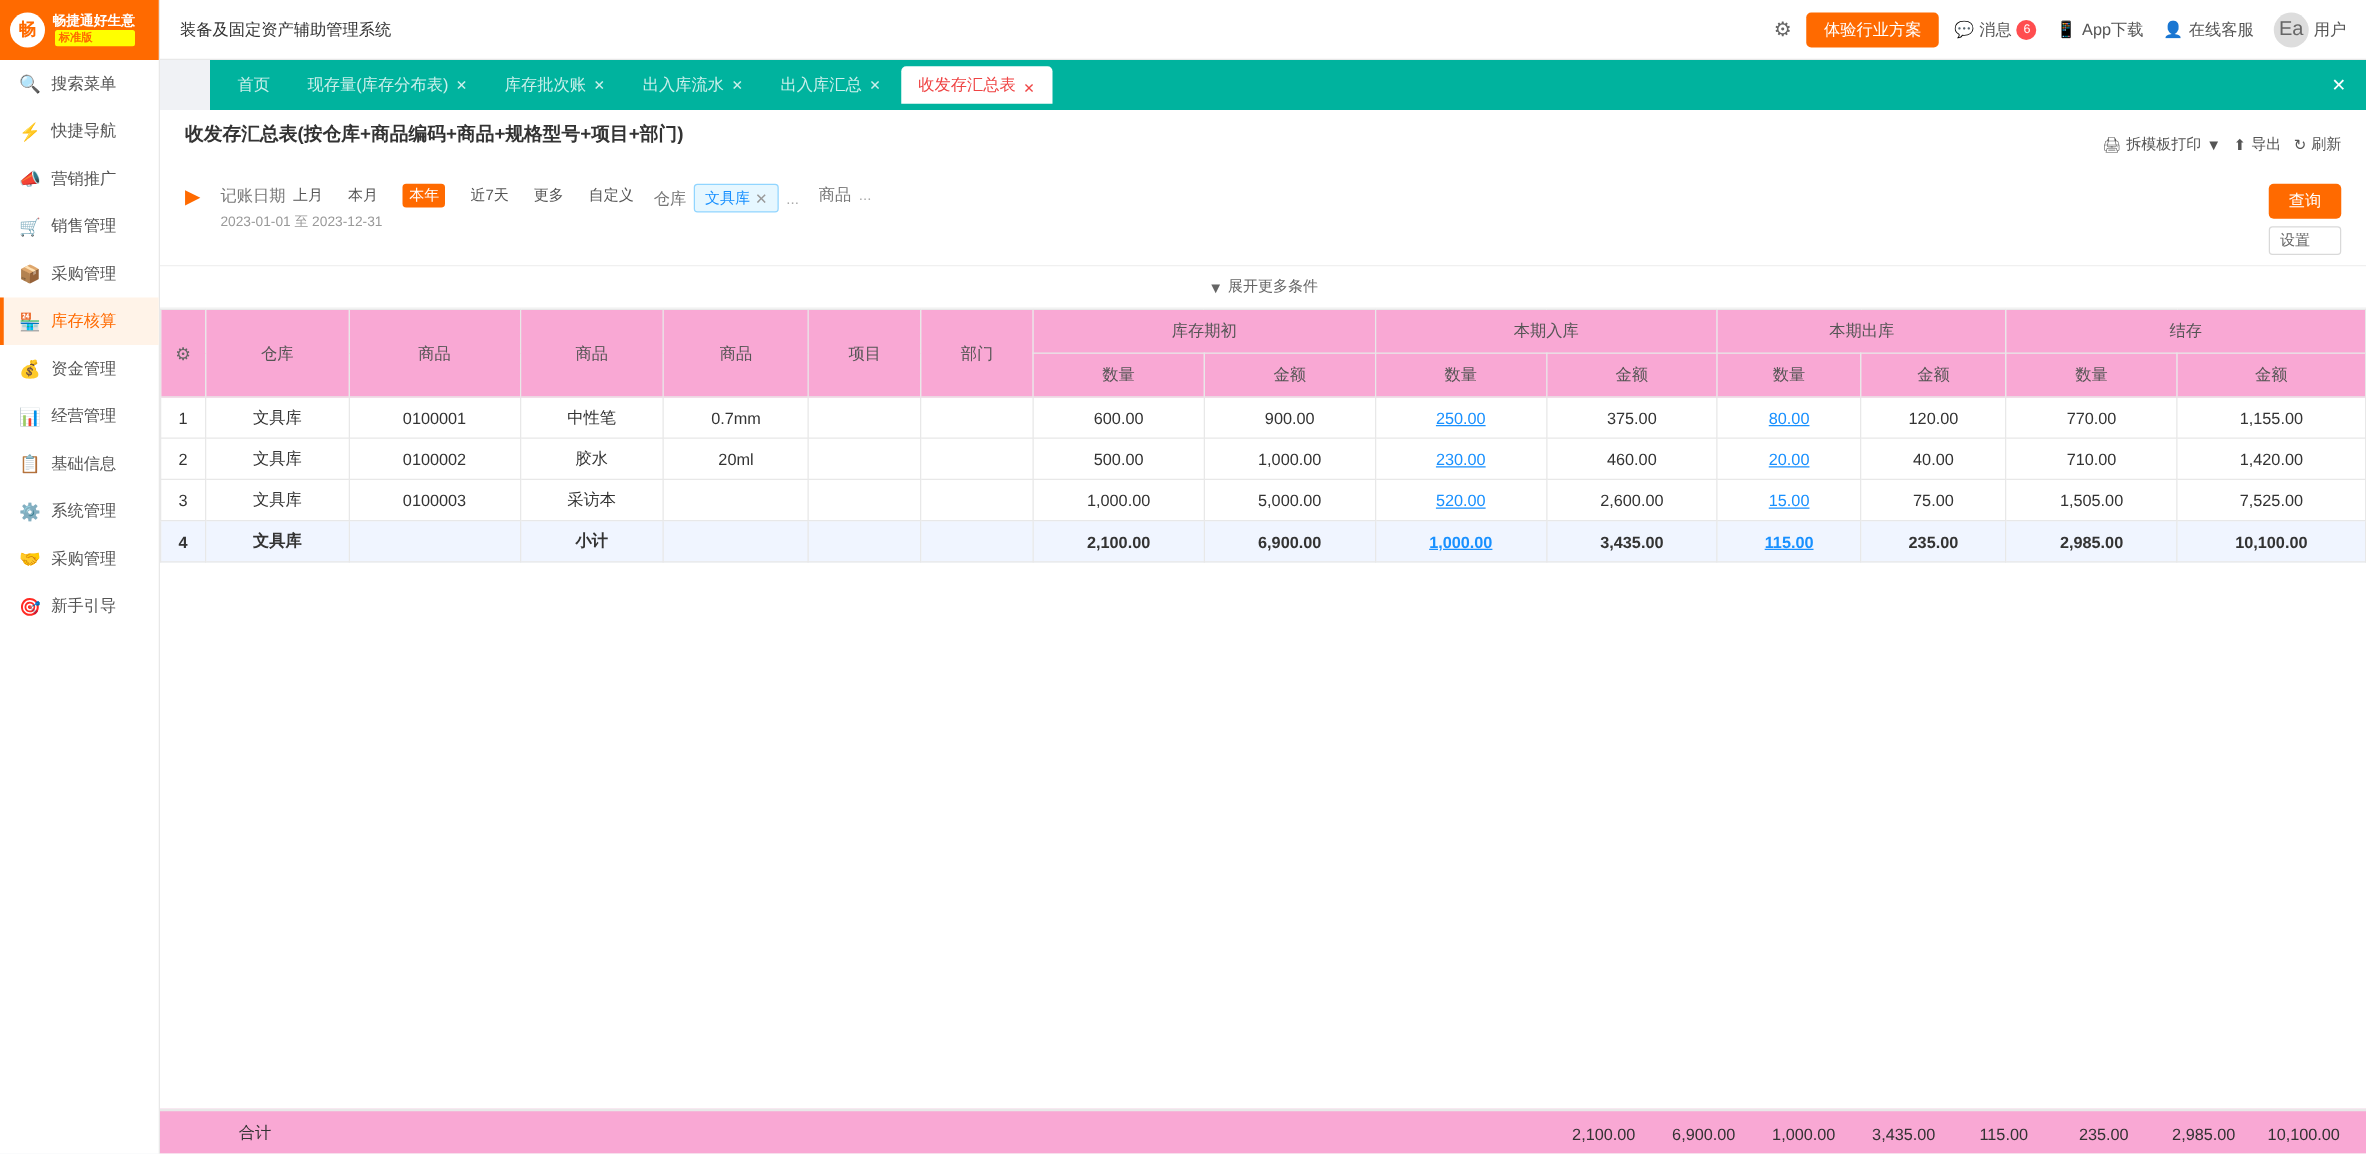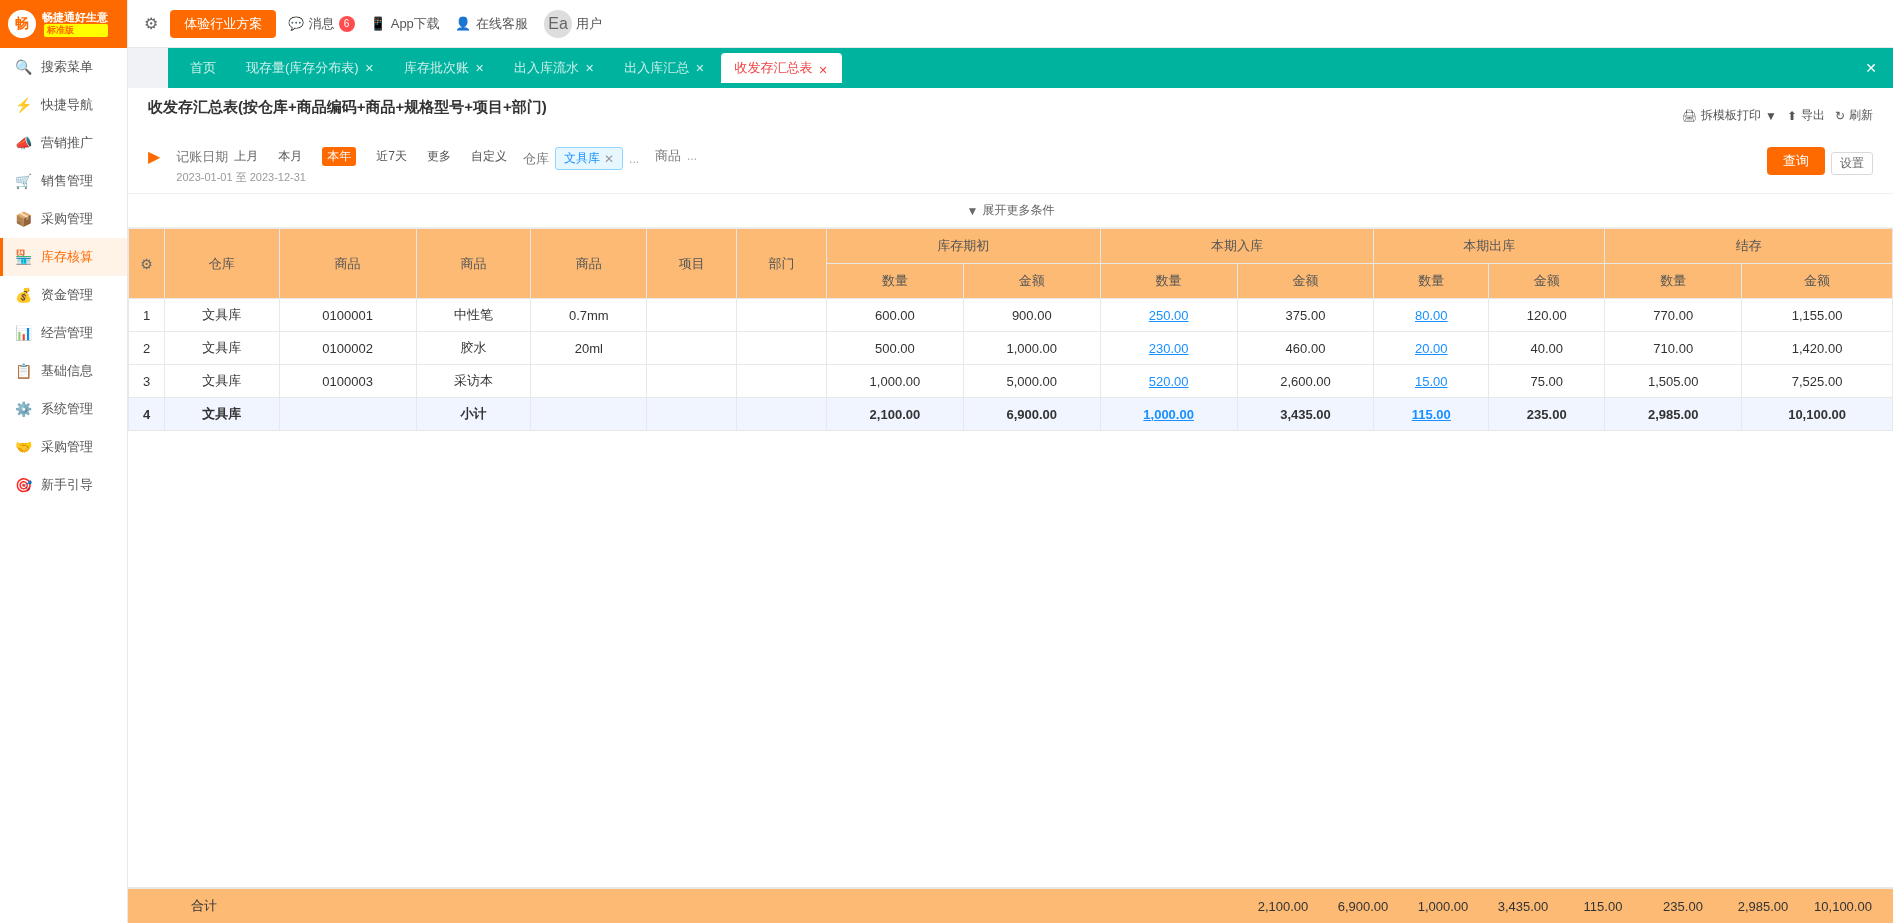--- a/index.html
+++ b/index.html
@@ -43,28 +43,28 @@
     .date-range { font-size: 11px; color: #999; margin-top: 2px; }
     .warehouse-tag { background: #e6f7ff; border: 1px solid #91d5ff; border-radius: 3px; padding: 2px 8px; font-size: 12px; color: #1890ff; display: flex; align-items: center; gap: 4px; }
     .warehouse-tag .remove { cursor: pointer; color: #999; }
     .more-btn { color: #aaa; font-size: 12px; cursor: pointer; }
     .query-btn { background: #ff6a00; color: #fff; border: none; border-radius: 4px; padding: 5px 16px; font-size: 13px; cursor: pointer; margin-left: auto; }
     .expand-btn { display: flex; align-items: center; gap: 4px; color: #666; font-size: 12px; cursor: pointer; padding: 4px 8px; }
 
     
     .table-container { flex: 1; overflow: auto; }
     table { width: 100%; border-collapse: collapse; font-size: 13px; }
-    thead tr th { background: #fdba74; border: 1px solid #e8e8e8; padding: 8px 10px; text-align: center; font-weight: 500; color: #555; white-space: nowrap; }
+    thead tr th { background: #f9a8d4; border: 1px solid #e8e8e8; padding: 8px 10px; text-align: center; font-weight: 500; color: #555; white-space: nowrap; }
     tbody tr td { border: 1px solid #e8e8e8; padding: 7px 10px; text-align: center; color: #333; }
     tbody tr.subtotal td { font-weight: bold; background: #f0f5ff; }
     .link-val { color: #1890ff; text-decoration: underline; cursor: pointer; }
     .settings-icon { color: #666; cursor: pointer; font-size: 14px; }
 
     
-    .table-footer { background: #fdba74; border-top: 2px solid #e8e8e8; display: flex; align-items: center; padding: 8px 10px; font-size: 13px; font-weight: 500; }
+    .table-footer { background: #f9a8d4; border-top: 2px solid #e8e8e8; display: flex; align-items: flex-end; padding: 8px 10px; font-size: 13px; font-weight: 500; }
     .set-btn { color: #666; font-size: 12px; cursor: pointer; border: 1px solid #d9d9d9; border-radius: 3px; padding: 2px 8px; }
     .refresh-btn { display: flex; align-items: center; gap: 4px; color: #555; font-size: 12px; cursor: pointer; }
     .export-btn { display: flex; align-items: center; gap: 4px; color: #555; font-size: 12px; cursor: pointer; }
     .print-btn { display: flex; align-items: center; gap: 4px; color: #555; font-size: 12px; cursor: pointer; }
 
     .top-header { display: flex; align-items: center; justify-content: space-between; padding: 10px 20px 6px; }
     .top-header-right { display: flex; align-items: center; gap: 10px; }
 
     .filter-row { display: flex; align-items: flex-start; padding: 8px 20px; gap: 16px; border-bottom: 1px solid #f0f0f0; }
     .filter-main { display: flex; align-items: flex-start; gap: 16px; flex: 1; }
@@ -137,20 +137,21 @@
       <div class="sidebar-item">
         <span class="s-icon">🎯</span>
         <span>新手引导</span>
       </div>
     </div>
 </div>
 
 <div class="main">
 
   <div class="topbar">
+    <span class="topbar-title">装备及固定资产辅助管理系统</span>
     <div style="display:flex;align-items:center;gap:4px;">
       <span style="color:#666;font-size:16px;cursor:pointer;">⚙</span>
     </div>
     <button class="topbar-btn">体验行业方案</button>
     <div class="topbar-actions">
       <div class="topbar-icon-btn">
         <span>💬</span>
         <span>消息</span>
         <span class="badge">6</span>
       </div>
@@ -244,21 +245,21 @@
             <span>文具库</span>
             <span class="remove">✕</span>
           </div>
           <span class="more-btn">...</span>
         </div>
         <div class="filter-goods">
           <span class="filter-label">商品</span>
           <span class="more-btn">...</span>
         </div>
       </div>
-      <div style="display:flex;flex-direction:row;align-items:flex-end;gap:6px;">
+      <div style="display:flex;flex-direction:column;gap:6px;">
         <button class="query-btn">查询</button>
         <span class="set-btn">设置</span>
       </div>
     </div>
 
     <div class="expand-row">
       <div class="expand-btn">
         <span>▼</span>
         <span>展开更多条件</span>
       </div>

